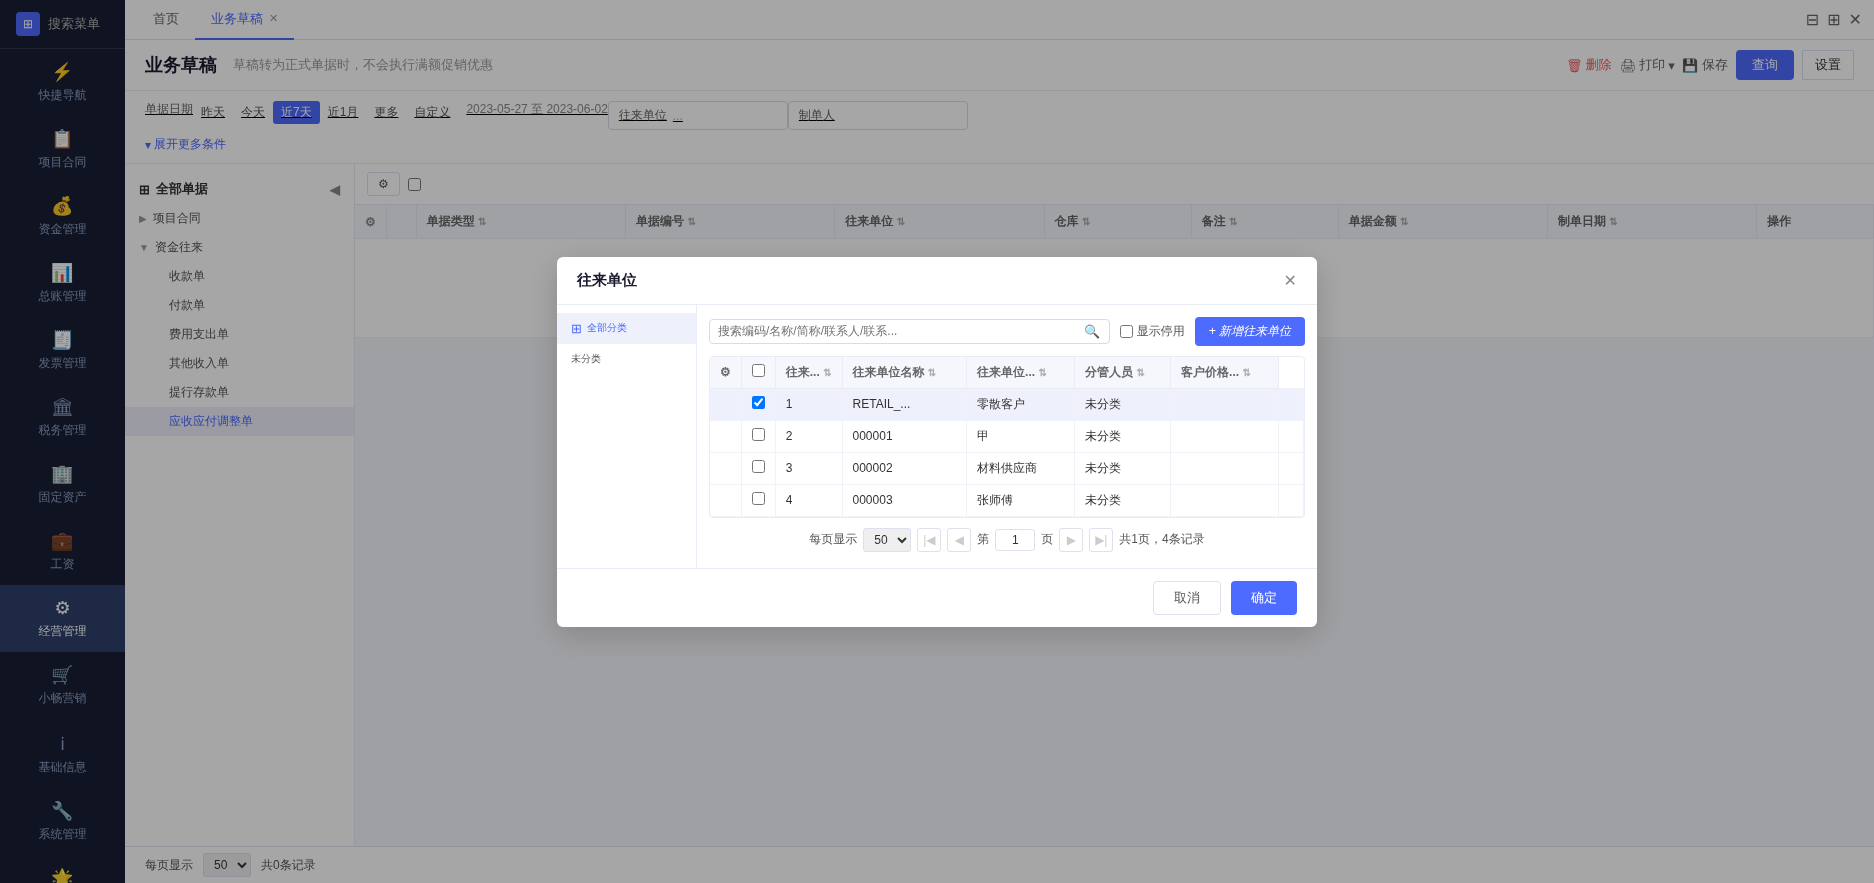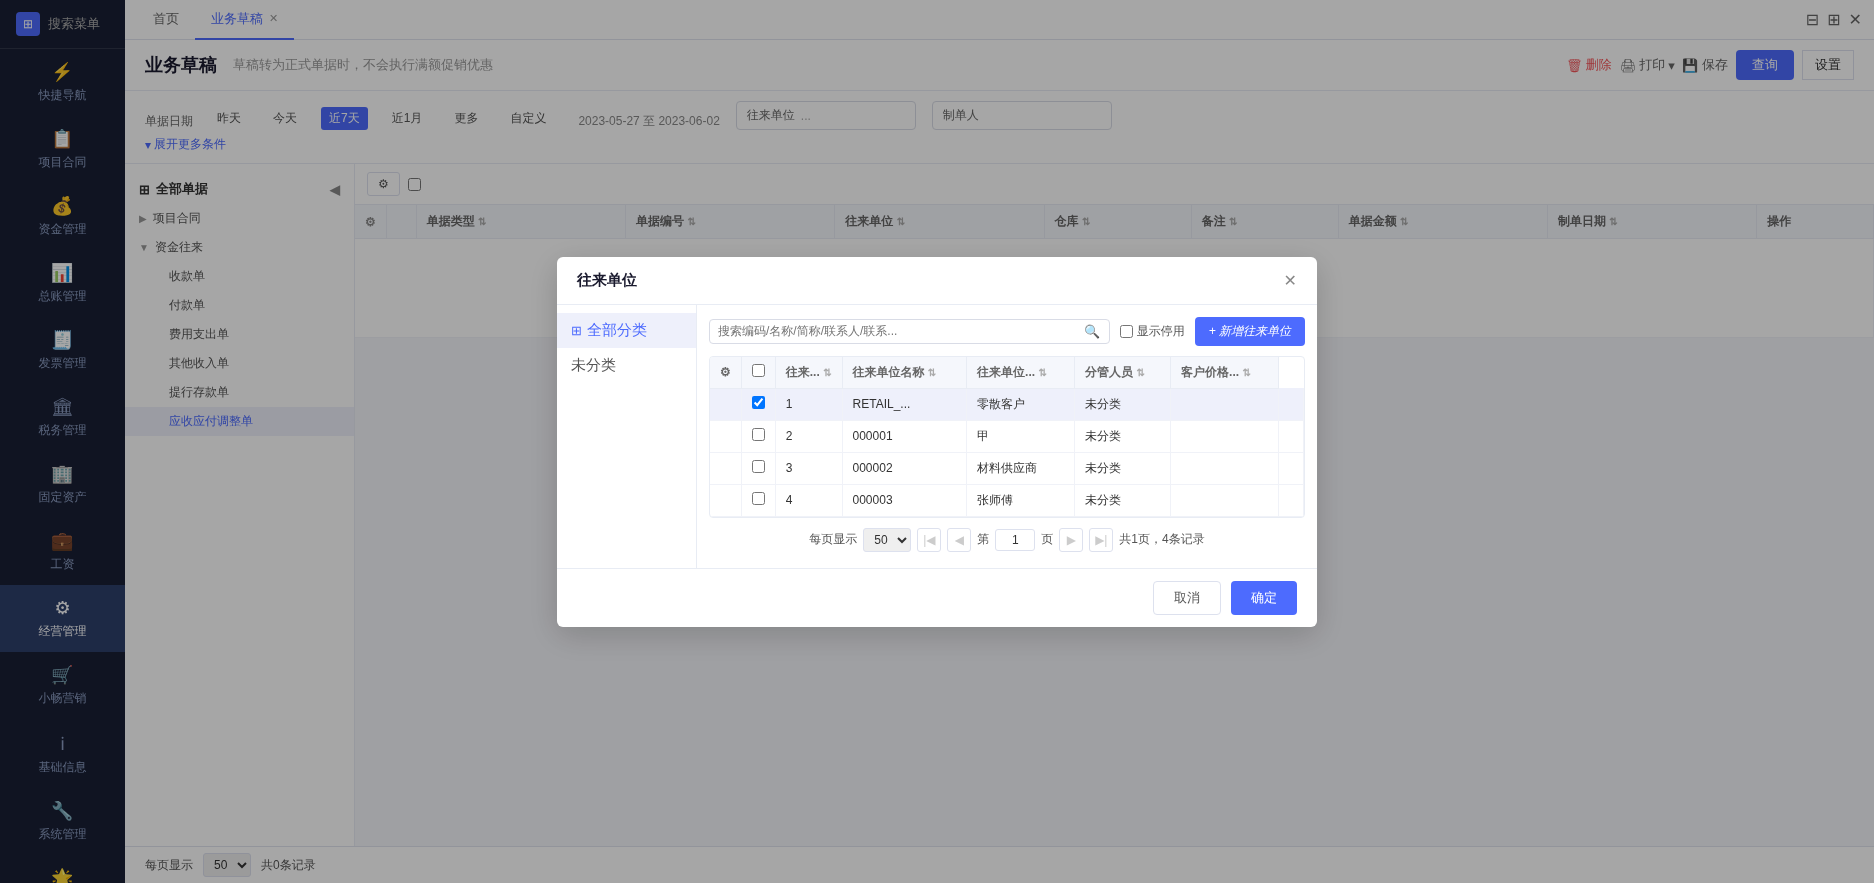--- a/index.html
+++ b/index.html
@@ -88,21 +88,21 @@
       border: 1px solid #dde1ee; padding: 5px 12px;
       border-radius: 0; font-size: 13px; cursor: pointer;
     }
 
     
     .filter-bar {
       background: #fff;
       padding: 10px 20px;
       border-bottom: 1px solid #e8ecf4;
     }
-    .filter-row { display: flex; align-items: flex-end; gap: 16px; flex-wrap: wrap; }
+    .filter-row { display: flex; align-items: flex-start; gap: 0; flex-wrap: wrap; text-decoration: underline; }
     .filter-label { font-size: 12px; color: #666; white-space: nowrap; }
     .date-btn {
       padding: 3px 8px; font-size: 12px;
       border-radius: 3px; cursor: pointer; color: #555;
     }
     .date-btn.active {
       background: #4d6bfe; color: white; border-radius: 3px;
     }
     .date-range { font-size: 12px; color: #888; margin-left: 8px; }
     .filter-input {
@@ -203,21 +203,21 @@
     
     .dialog-tree {
       width: 140px; border-right: 1px solid #e8ecf4;
       padding: 8px 0; flex-shrink: 0;
     }
     .dialog-tree-item {
       padding: 8px 14px; font-size: 13px; color: #555;
       cursor: pointer; display: flex; align-items: center; gap: 5px;
     }
     .dialog-tree-item.active { background: #eef0fb; color: #4d6bfe; }
-    .dialog-tree-label { font-size: 15px; }
+    .dialog-tree-label { font-size: 10px; }
 
     
     .dialog-content { flex: 1; display: flex; flex-direction: column; padding: 12px; overflow: hidden; }
     .dialog-toolbar {
       display: flex; align-items: center; gap: 10px; margin-bottom: 10px;
     }
     .search-box {
       display: flex; align-items: center;
       border: 1px solid #d9dce6; border-radius: 4px;
       padding: 4px 8px; gap: 12px; flex: 1;

